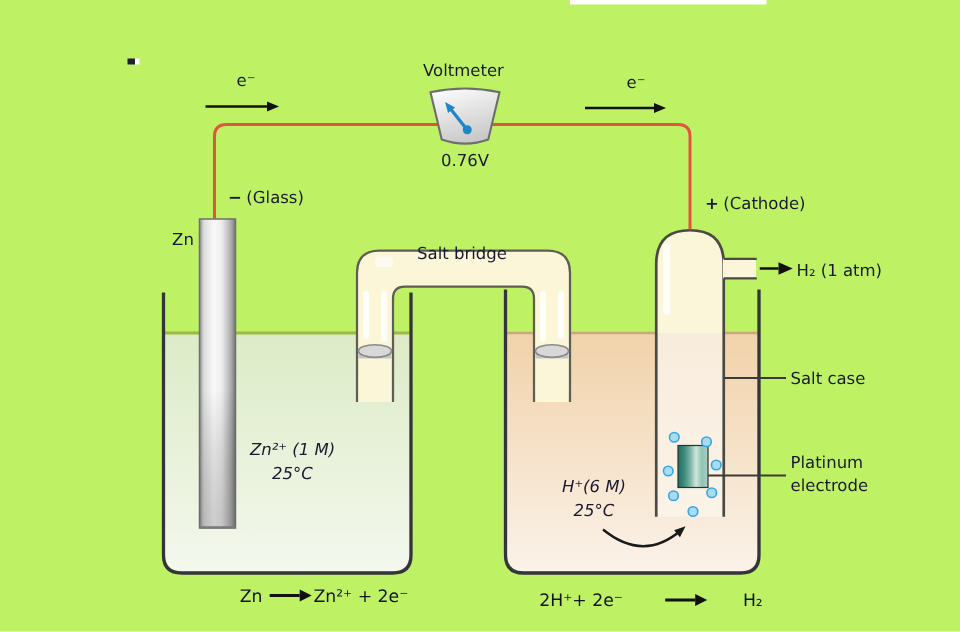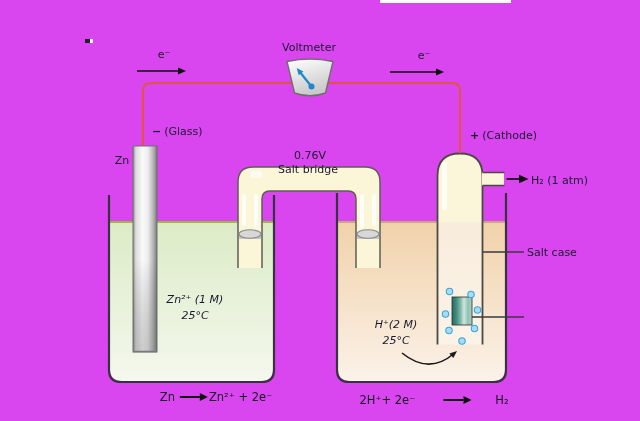--- a/index.html
+++ b/index.html
@@ -1,18 +1,18 @@
 <!DOCTYPE html>
 <html><head>
 <meta charset="utf-8">
 <style>
   html,body { margin:0; padding:0; }
   #canvas {
     position:relative; width:640px; height:421px;
-    background:#d946ef; overflow:hidden;
+    background:#bef264; overflow:hidden;
     font-family:"DejaVu Sans", "Liberation Sans", sans-serif;
   }
   svg { position:absolute; left:0; top:0; }
   .lbl {
     position:absolute; font-size:11px; color:#1A1A2E;
     white-space:nowrap; line-height:13px;
   }
   .ctr { transform:translate(-50%,-50%); }
   .ctrx { transform:translateX(-50%); text-align:center;font-style:italic; }
   .two-line { line-height:16px; }
@@ -167,48 +167,52 @@
   <g>
     <path d="M390,72 H436" stroke="#111111" stroke-width="1.7"></path>
     <polygon points="444,72 436,68.6 436,75.4" fill="#111111"></polygon>
   </g>
 
   <path d="M483,252 H524" stroke="#3A3A3A" stroke-width="1.3"></path>
   <path d="M472,317 H524" stroke="#3A3A3A" stroke-width="1.3"></path>
 </svg>
 
 <div class="lbl ctr" style="left:309px; top:47px;">Voltmeter</div>
-<div class="lbl ctr" style="left:310px; top:107px;margin-top:48px;">0.76V</div>
+<div class="lbl ctr" style="left:310px; top:107px;">0.76V</div>
 
 <div class="lbl ctr" style="left:164px; top:54px;">e⁻</div>
 <div class="lbl ctr" style="left:424px; top:55px;">e⁻</div>
 
 <div class="lbl" style="left:152px; top:125px;">
   <span class="sign">−</span><span>(Glass)</span>
 </div>
 <div class="lbl" style="left:470px; top:129px;">
   <span class="sign">+</span><span>(Cathode)</span>
 </div>
 
 <div class="lbl ctr" style="left:122px; top:160px;">Zn</div>
 
 <div class="lbl ctr" style="left:308px; top:157px;margin-top:12px;">Salt bridge</div>
 
 <div class="lbl" style="left:531px; top:174px;">H₂ (1 atm)</div>
 
 <div class="lbl" style="left:527px; top:246px;">Salt case</div>
 
+<div class="lbl" style="left:527px; top:301px; line-height:15px;">
+  <div>Platinum</div>
+  <div>electrode</div>
+</div>
 
 <div class="lbl ctrx two-line" style="left:195px; top:292px;">
   <div>Zn²⁺ (1 M)</div>
   <div>25°C</div>
 </div>
 
 <div class="lbl ctrx two-line" style="left:396px; top:317px;">
-  <div>H⁺(2 M)</div>
+  <div>H⁺(6 M)</div>
   <div>25°C</div>
 </div>
 
 <div class="eq" style="left:216px; top:397px;">
   <span>Zn</span>
   <span class="rxn-arrow"></span>
   <span>Zn²⁺ + 2e⁻</span>
 </div>
 
 <div class="eq" style="left:434px; top:400px;gap:23px;">

